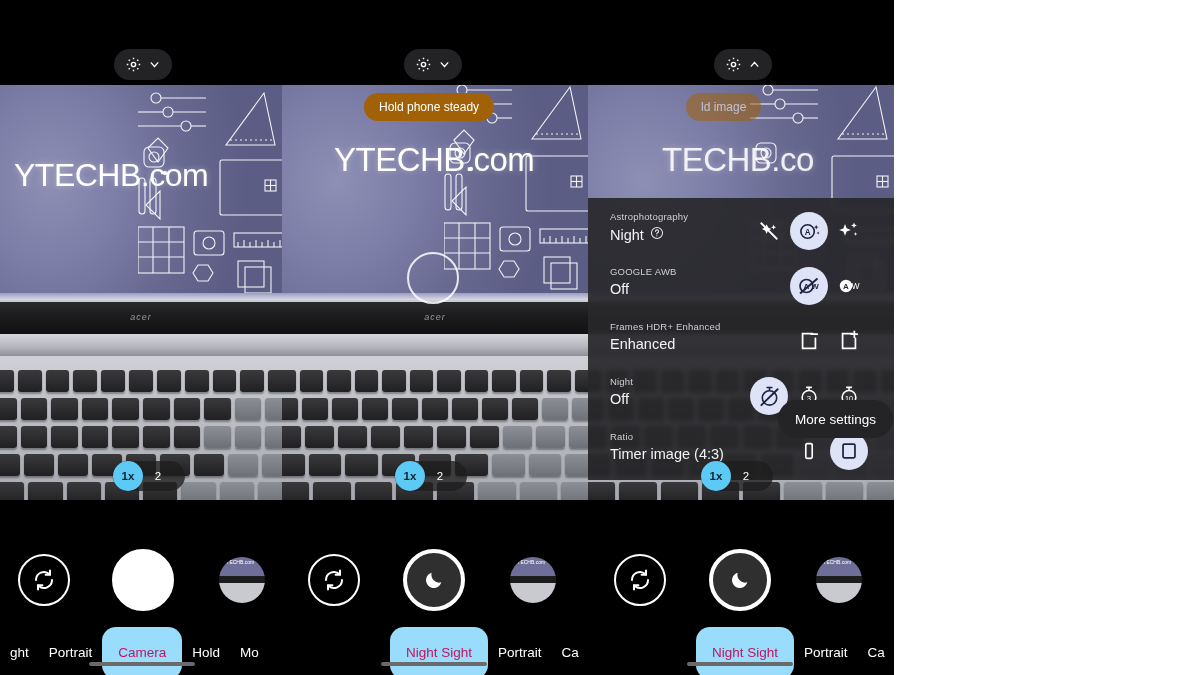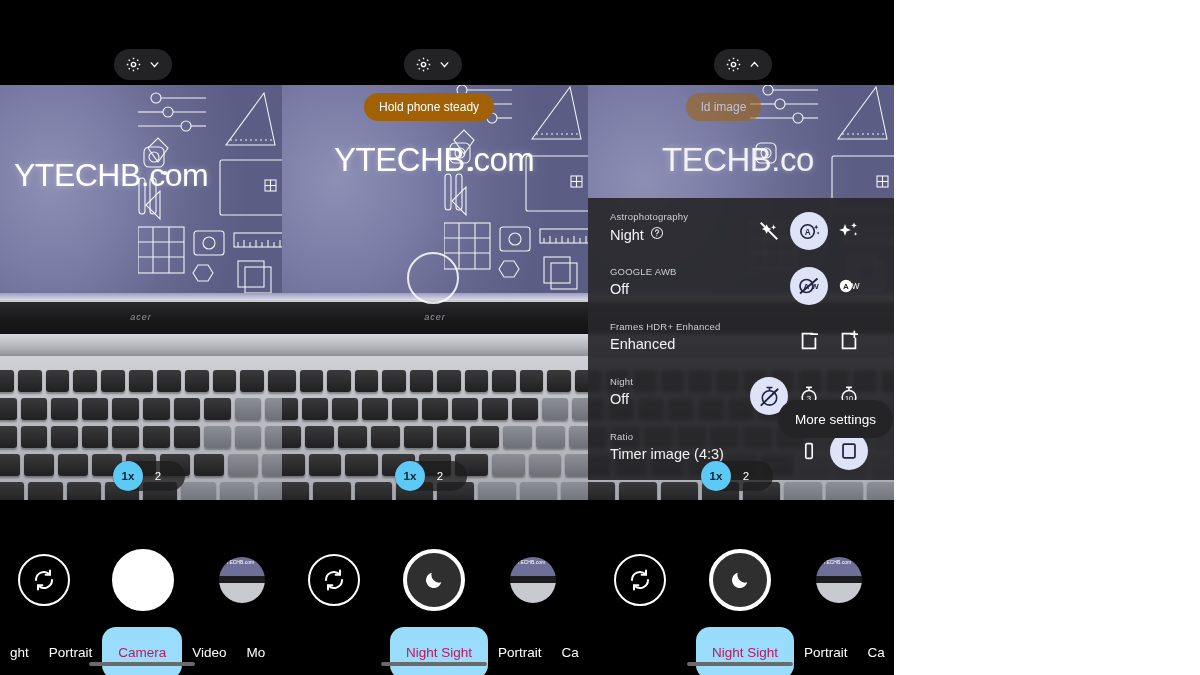--- a/index.html
+++ b/index.html
@@ -284,21 +284,21 @@
         </svg>
       </div>
       <div class="circle-btn shutter" style="left:112px; top:9px;"></div>
       <div class="thumb" style="left:219px; top:17px;">
           <span class="tw">YTECHB.com</span>
         </div>
       <div class="modes" style="padding-left:0;">
         <div class="mode">ght</div>
         <div class="mode">Portrait</div>
         <div class="mode active">Camera</div>
-        <div class="mode">Video</div>
+        <div class="mode">Hold</div>
         <div class="mode">Mo</div>
       </div>
       <div class="homebar" style="left:89px; width:106px;"></div>
     </div>
   </div>
 
   <div class="panel panel-2">
     <div class="gear-pill" style="left:122px;">
       <span>
         <svg width="17" height="17" viewBox="0 0 24 24" fill="none" stroke="#fff" stroke-width="2">

